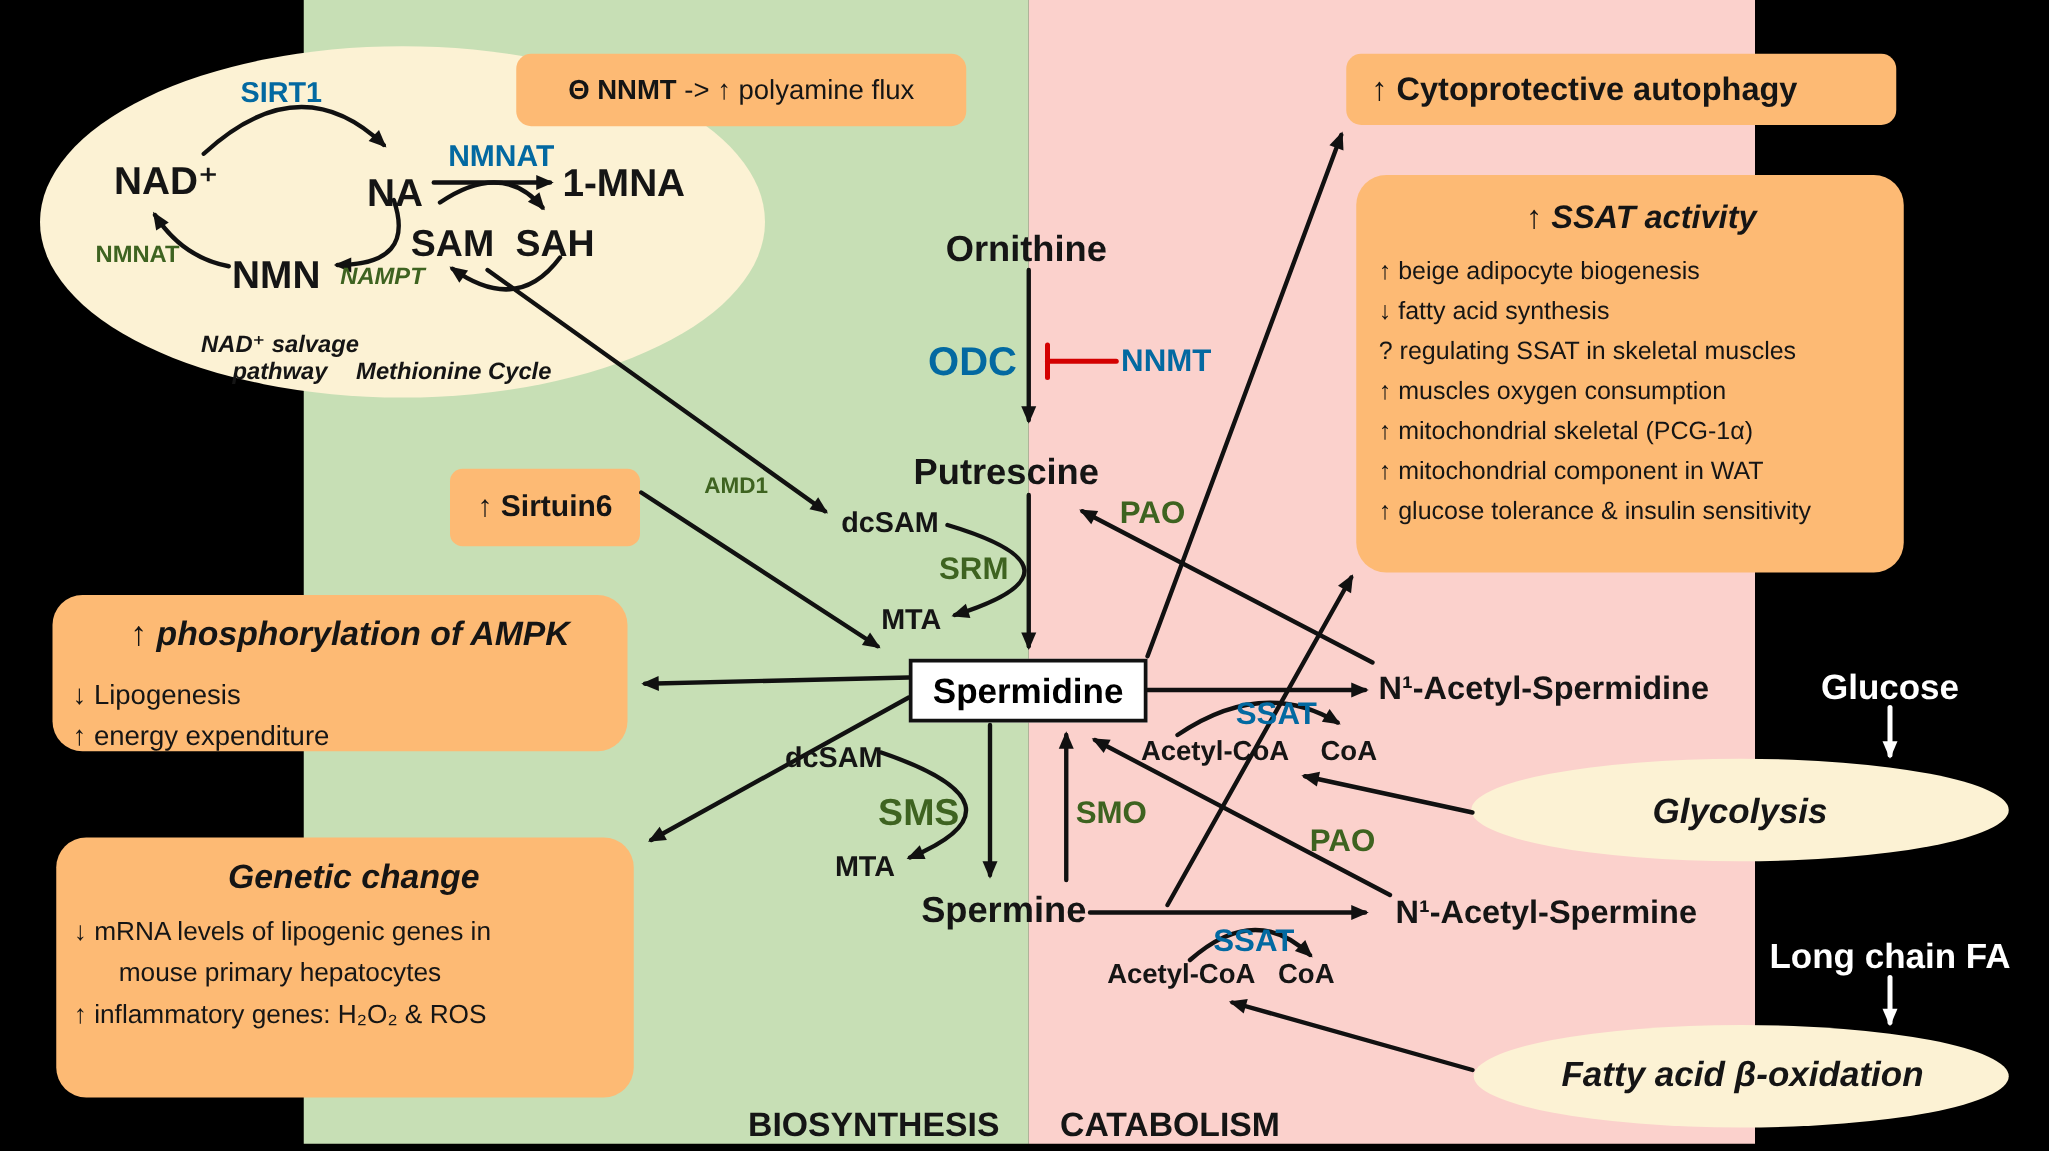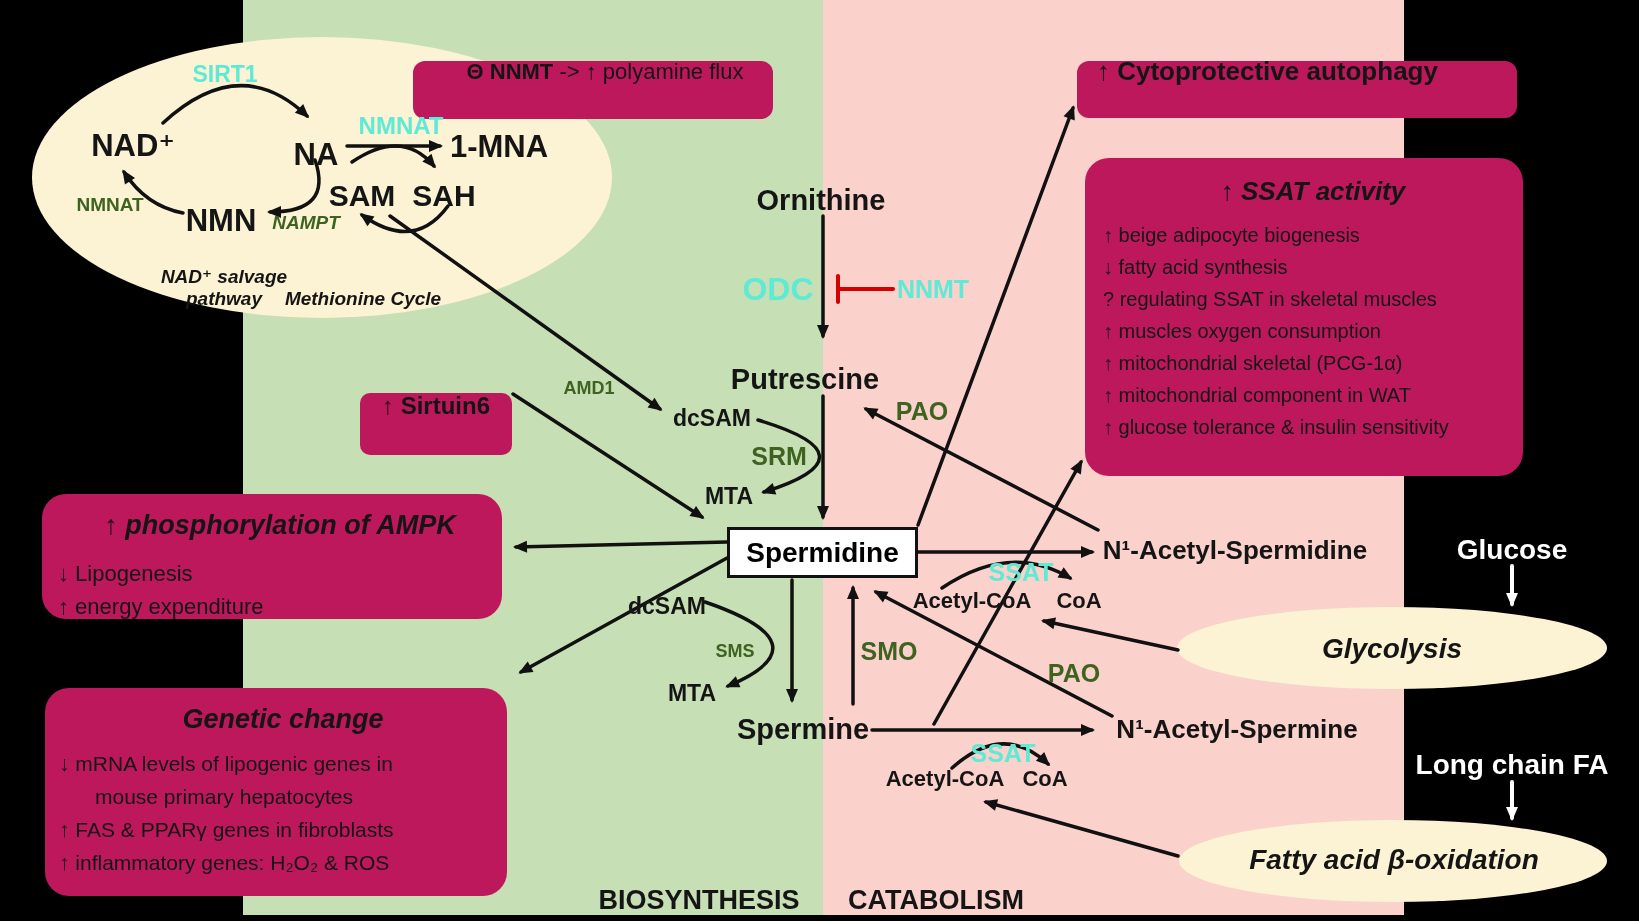--- a/index.html
+++ b/index.html
@@ -2,25 +2,25 @@
 <html><head>
 <meta charset="utf-8">
 <style>
   html,body{margin:0;padding:0;background:#000;}
   #canvas{position:relative;width:1639px;height:921px;background:#000;overflow:hidden;
           font-family:"Liberation Sans","DejaVu Sans",sans-serif;}
   .panel{position:absolute;top:0;height:915px;}
   .ellipse{position:absolute;border-radius:50%;}
   .lbl{position:absolute;transform:translate(-50%,-50%);white-space:nowrap;
        font-weight:bold;color:#151515;line-height:1;}
-  .red{color:#5eead4;text-align:right;}
+  .red{color:#0369a1;text-align:right;}
   .grn{color:#3e6320;}
   .wht{color:#ffffff;}
   .ital{font-style:italic;}
-  .bluebox{position:absolute;background:#be185d;border-radius:16px;box-sizing:border-box;color:#151515;margin-top:18px;}
+  .bluebox{position:absolute;background:#fdba74;border-radius:16px;box-sizing:border-box;color:#151515;}
   .boxtitle{font-weight:bold;font-style:italic;text-align:center;white-space:nowrap;}
   .boxitem{white-space:nowrap;}
   #arrows{position:absolute;left:0;top:0;pointer-events:none;}
   #spermidine-box{position:absolute;background:#fff;border:3px solid #111;box-sizing:border-box;
        display:flex;align-items:center;justify-content:center;font-weight:bold;}
 </style>
 </head>
 <body>
 
 <div id="canvas">
@@ -47,21 +47,20 @@
   <div class="bluebox" style="left:360px;top:375px;width:152px;height:62px;border-radius:10px;"></div>
   <div class="bluebox" style="left:42px;top:476px;width:460px;height:125px;border-radius:24px;padding:14px 0 0 16px;">
     <div class="boxtitle" style="font-size:27px;margin:2px 0 16px 0;">↑ phosphorylation of AMPK</div>
     <div class="boxitem" style="font-size:22px;line-height:33px;">↓ Lipogenesis</div>
     <div class="boxitem" style="font-size:22px;line-height:33px;">↑ energy expenditure</div>
   </div>
   <div class="bluebox" style="left:45px;top:670px;width:462px;height:208px;border-radius:24px;padding:12px 0 0 14px;">
     <div class="boxtitle" style="font-size:27px;margin:4px 0 12px 0;">Genetic change</div>
     <div class="boxitem" style="font-size:21px;line-height:33px;">↓ mRNA levels of lipogenic genes in</div>
     <div class="boxitem" style="font-size:21px;line-height:33px;padding-left:36px;">mouse primary hepatocytes</div>
-    <div class="boxitem" style="font-size:21px;line-height:33px;">↑  FAS &amp; PPARγ genes in fibroblasts</div>
     <div class="boxitem" style="font-size:21px;line-height:33px;">↑ inflammatory genes: H₂O₂ &amp; ROS</div>
   </div>
 
   <div id="spermidine-box" style="left:727px;top:527px;width:191px;height:51px;font-size:28px;">
     <span>Spermidine</span>
   </div>
 
   <svg id="arrows" width="1639" height="921">
     <defs>
       <marker id="ah" markerUnits="userSpaceOnUse" markerWidth="18" markerHeight="16" refX="12" refY="7" orient="auto">
@@ -124,36 +123,36 @@
   <div class="lbl" style="left:499px;top:146px;font-size:31px;">1-MNA</div>
   <div class="lbl" style="left:362px;top:196px;font-size:30px;">SAM</div>
   <div class="lbl" style="left:444px;top:196px;font-size:30px;">SAH</div>
   <div class="lbl grn" style="left:110px;top:204px;font-size:19px;">NMNAT</div>
   <div class="lbl" style="left:221px;top:220px;font-size:31px;">NMN</div>
   <div class="lbl grn" style="left:306px;top:222px;font-size:19px;font-style:italic;">NAMPT</div>
   <div class="lbl ital" style="left:224px;top:276px;font-size:19px;">NAD⁺ salvage</div>
   <div class="lbl ital" style="left:224px;top:298px;font-size:19px;">pathway</div>
   <div class="lbl ital" style="left:363px;top:298px;font-size:19px;">Methionine Cycle</div>
 
-  <div class="lbl" style="left:593px;top:72px;font-size:22px;margin-left:12px;">
+  <div class="lbl" style="left:593px;top:72px;font-size:22px;">
     <span>Θ NNMT</span><span style="font-weight:normal;"> -&gt; ↑ polyamine flux</span>
   </div>
 
   <div class="lbl" style="left:821px;top:200px;font-size:29px;">Ornithine</div>
   <div class="lbl red" style="left:778px;top:289px;font-size:32px;">ODC</div>
   <div class="lbl red" style="left:933px;top:289px;font-size:25px;">NNMT</div>
   <div class="lbl" style="left:805px;top:379px;font-size:29px;">Putrescine</div>
   <div class="lbl grn" style="left:589px;top:388px;font-size:18px;">AMD1</div>
   <div class="lbl" style="left:712px;top:418px;font-size:23px;">dcSAM</div>
   <div class="lbl grn" style="left:779px;top:456px;font-size:25px;">SRM</div>
   <div class="lbl" style="left:729px;top:496px;font-size:23px;">MTA</div>
   <div class="lbl grn" style="left:922px;top:411px;font-size:25px;">PAO</div>
 
   <div class="lbl" style="left:667px;top:606px;font-size:23px;">dcSAM</div>
-  <div class="lbl grn" style="left:735px;top:651px;font-size:18px;">SMS</div>
+  <div class="lbl grn" style="left:735px;top:651px;font-size:30px;">SMS</div>
   <div class="lbl" style="left:692px;top:693px;font-size:23px;">MTA</div>
   <div class="lbl grn" style="left:889px;top:651px;font-size:25px;">SMO</div>
   <div class="lbl grn" style="left:1074px;top:673px;font-size:25px;">PAO</div>
   <div class="lbl" style="left:803px;top:729px;font-size:29px;">Spermine</div>
 
   <div class="lbl red" style="left:1021px;top:572px;font-size:25px;">SSAT</div>
   <div class="lbl" style="left:972px;top:601px;font-size:22px;">Acetyl-CoA</div>
   <div class="lbl" style="left:1079px;top:601px;font-size:22px;">CoA</div>
   <div class="lbl" style="left:1235px;top:550px;font-size:26px;">N¹-Acetyl-Spermidine</div>
 

